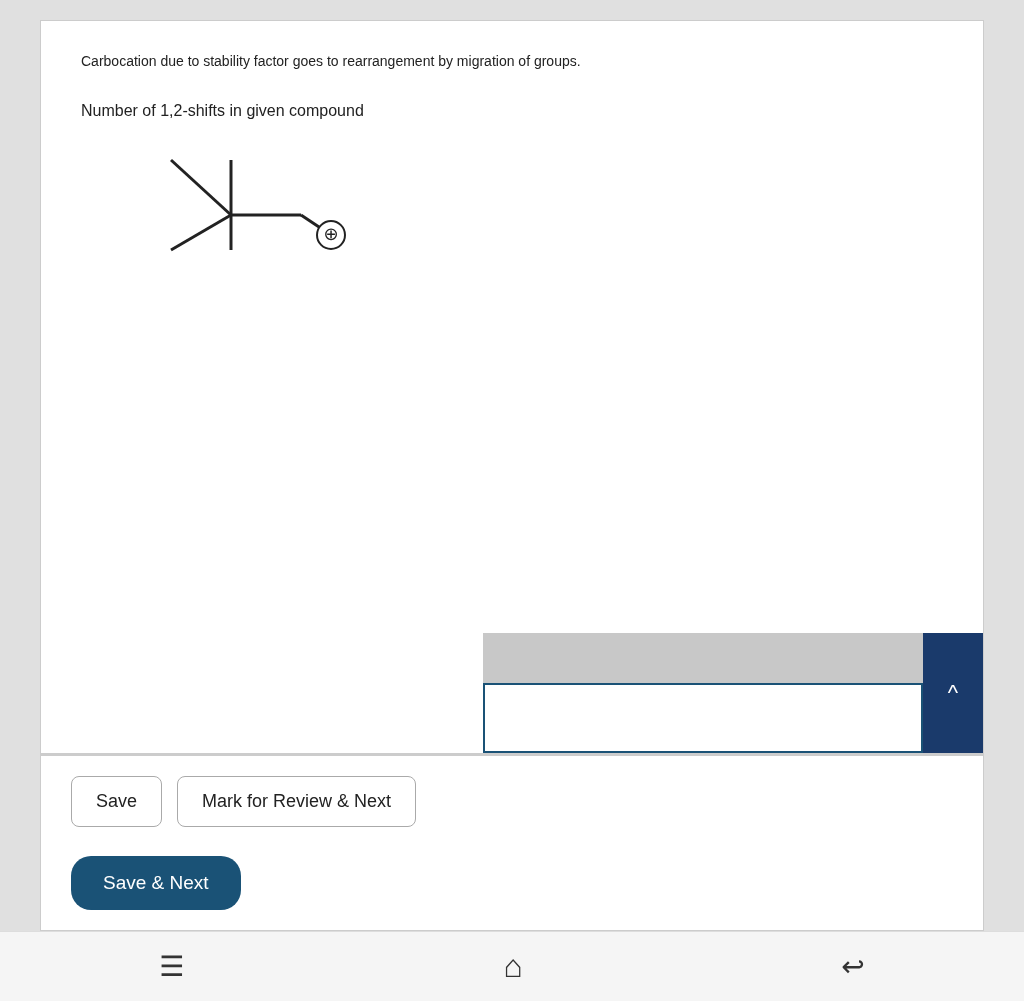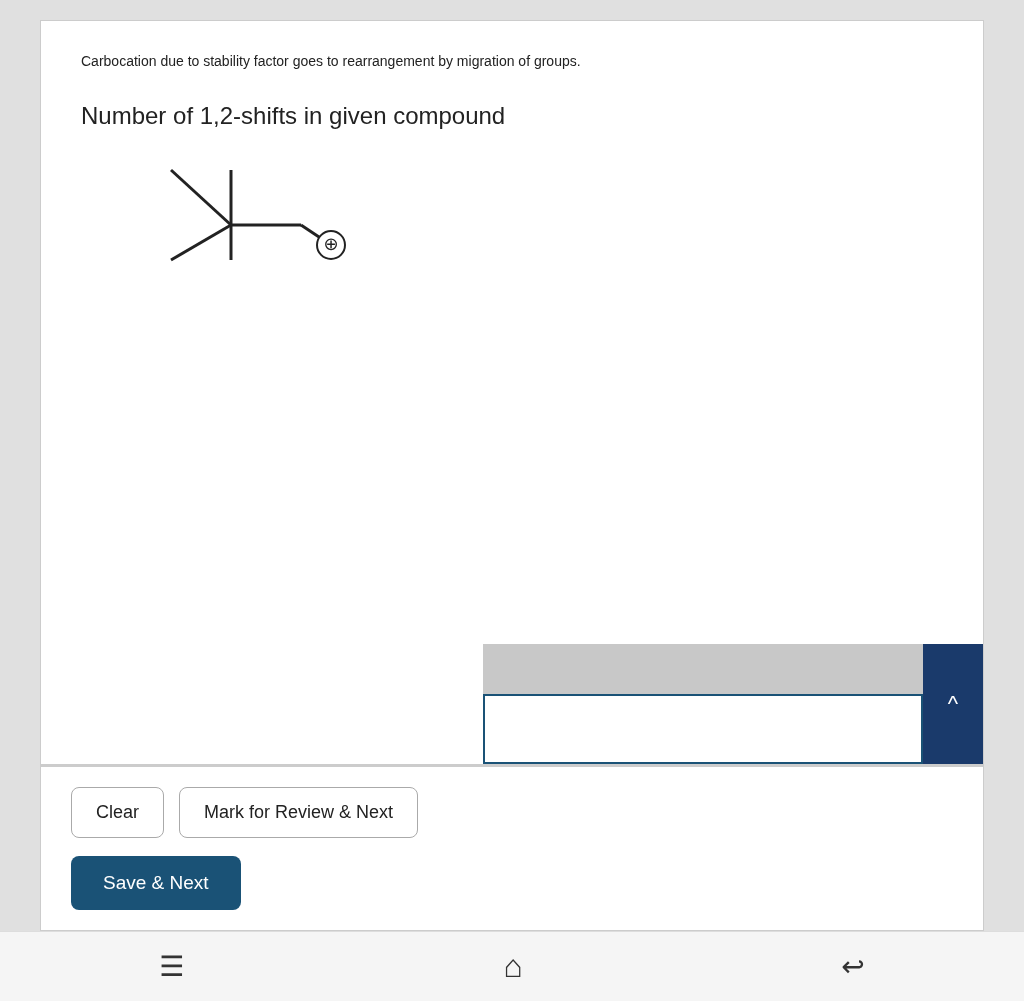--- a/index.html
+++ b/index.html
@@ -30,21 +30,21 @@
 
     .question-text {
       font-size: 14px;
       color: #222;
       line-height: 1.5;
       margin-bottom: 30px;
       text-align: justify;
     }
 
     .compound-label {
-      font-size: 24px;
+      font-size: 16px;
       color: #222;
       margin-bottom: 20px;
     }
 
     .compound-drawing {
       margin: 10px 0 10px 30px;
       position: relative;
       width: 260px;
       height: 130px;
     }
@@ -111,24 +111,25 @@
       padding: 14px 24px;
       font-size: 18px;
       cursor: pointer;
       color: #222;
     }
 
     .btn-primary {
       background: #1a5276;
       color: #fff;
       border: none;
-      border-radius: 8px;
+      border-radius: 20px;
       padding: 16px 32px;
       font-size: 19px;
       cursor: pointer;
+      margin-top: 11px;
     }
 
     .nav-bar {
       background: #f5f5f5;
       height: 70px;
       display: flex;
       align-items: center;
       justify-content: space-around;
       border-top: 1px solid #ddd;
       margin: 0 0;
@@ -177,21 +178,21 @@
       <input class="answer-input" type="text" placeholder="" style="">
     </div>
     <button class="caret-button">
       <span>^</span>
     </button>
   </div>
 </div>
 
 <div class="bottom-panel">
   <div class="button-row">
-    <button class="btn-outline">Clear</button>
+    <button class="btn-outline">Save</button>
     <button class="btn-outline">Mark for Review &amp; Next</button>
   </div>
   <div>
     <button class="btn-primary">Save &amp; Next</button>
   </div>
 </div>
 
 <div class="nav-bar">
   <span class="nav-icon">☰</span>
   <span class="nav-icon" style="font-size:32px;">

